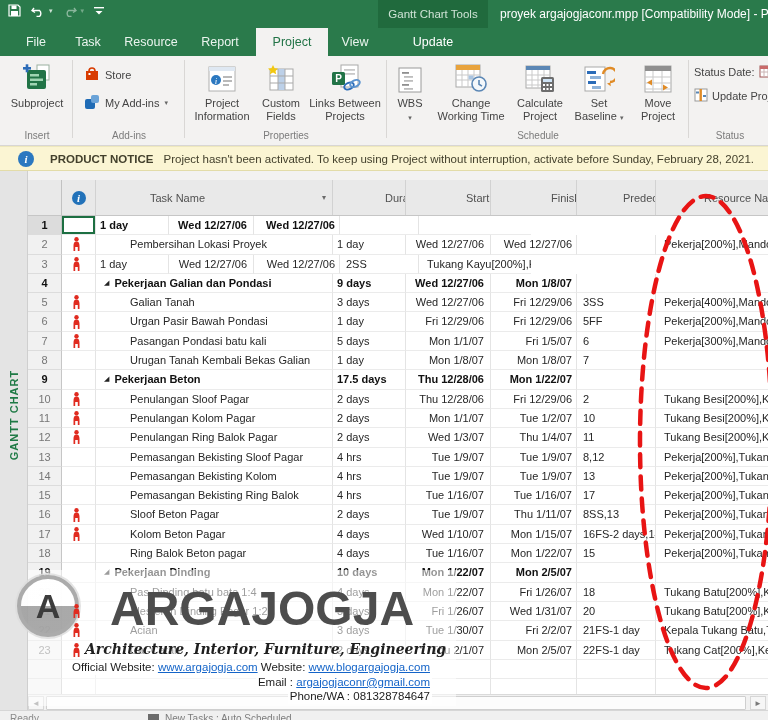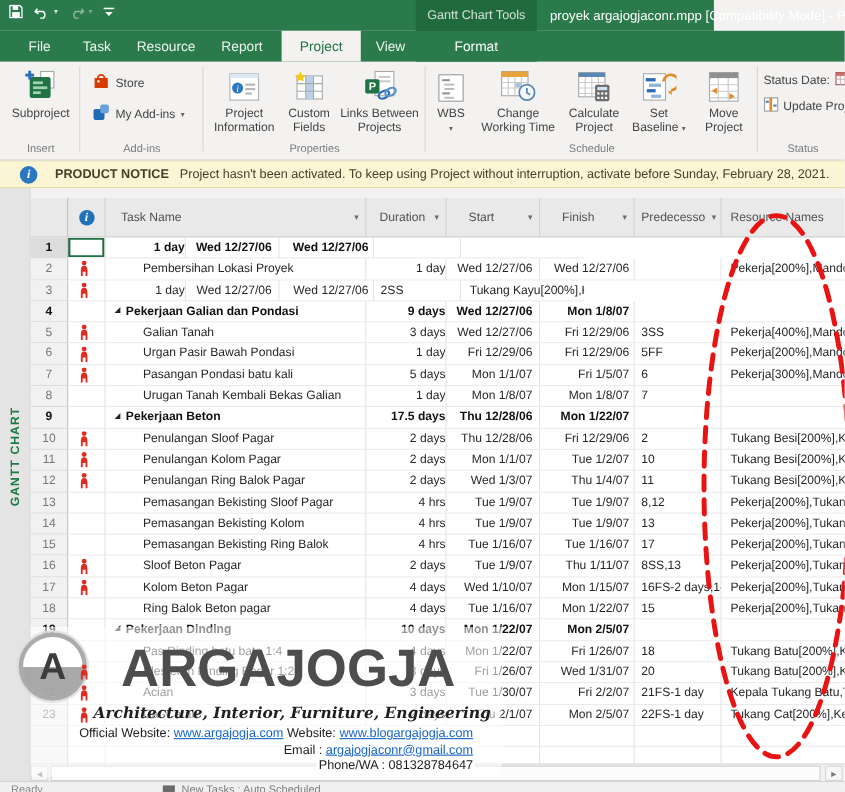--- a/index.html
+++ b/index.html
@@ -1,20 +1,20 @@
 <!DOCTYPE html>
 <html><head>
 <meta charset="utf-8">
 <style>
   * { margin:0; padding:0; box-sizing:border-box; }
   html,body { width:768px; height:720px; overflow:hidden; }
   body { position:relative; font-family:"Liberation Sans","DejaVu Sans",sans-serif; background:#f3f2f1; }
 
   
-  .titlebar { position:absolute; left:0; top:0; width:649px; height:28px; background:#2a7a4b; z-index:20; }
+  .titlebar { position:absolute; left:0; top:0; width:768px; height:28px; background:#2a7a4b; z-index:20; }
   .ctx-block { position:absolute; left:378px; top:0; width:110px; height:56px; background:#206a3d; }
   .qat { position:absolute; left:8px; top:4px; display:flex; align-items:center; gap:10px; }
   .qat svg { display:block; }
   .qat .dim { opacity:.45; }
   .mini-caret { color:#cfe3d6; font-size:7px; margin-left:-6px; }
   .ctx-label { position:absolute; left:378px; top:0; width:110px; height:28px; color:#cfe3d6; font-size:11.5px; line-height:28px; text-align:center; white-space:nowrap; }
   .doc-title { position:absolute; left:500px; top:0; height:28px; line-height:28px; color:#ffffff; font-size:12px; white-space:nowrap; }
 
   
   .tabrow { position:absolute; left:0; top:28px; width:768px; height:28px; background:#2a7a4b; z-index:21; }
@@ -44,42 +44,42 @@
   .notice-msg { font-size:11.5px; color:#43402c; margin-left:10px; white-space:nowrap; }
 
   
   .gc-strip { position:absolute; left:0; top:171px; width:28px; height:539px; background:#e4e4e4; border-right:1px solid #cfcfcf; }
   .gc-label { position:absolute; left:14px; top:415px; transform:translate(-50%,-50%) rotate(-90deg); white-space:nowrap; font-size:11px; font-weight:bold; letter-spacing:1px; color:#1e7a45; }
 
   
   .tablewrap { position:absolute; left:28px; top:171px; width:740px; height:523px; background:#ffffff; }
   .thead { display:flex; height:36px; background:#e9e9e9; border-bottom:1px solid #c6c6c6; }
   .hc { border-right:1px solid #d2d2d2; font-size:11px; color:#515151; display:flex; align-items:center; overflow:hidden; white-space:nowrap; }
-  .hc .hl { flex:1; }
+  .hc .hl { flex:1;margin-left:40px; }
   .farr { font-size:8px; color:#6b6b6b; margin-left:3px; }
   .h-num { width:34px; border-right-color:#c2c2c2; }
   .h-ind { width:34px; justify-content:center; }
   .h-task { width:237px; padding:0 6px 0 14px; }
   .h-dur { width:73px; padding:0 6px 0 12px; }
   .h-start { width:85px; padding:0 6px 0 20px; }
   .h-fin { width:86px; padding:0 6px 0 20px; }
   .h-pred { width:79px; padding:0 4px 0 6px; }
   .h-res { width:112px; padding:0 0 0 8px; border-right:none; }
   .info-badge { width:14px; height:14px; border-radius:50%; background:#2272b9; color:#fff; font-family:"Liberation Serif",serif; font-style:italic; font-weight:bold; font-size:11px; line-height:14px; text-align:center; }
 
   .trow { display:flex; height:19.3px; background:#fff; }
   .c { border-right:1px solid #e4e4e4; border-bottom:1px solid #ebebeb; font-size:11px; color:#262626; line-height:18.3px; overflow:hidden; white-space:nowrap; padding:0 4px; }
   .c-num { width:34px; background:#f1f1f1; color:#767676; text-align:center; padding:0; border-right-color:#c6c6c6; border-bottom-color:#dcdcdc; }
   .c-num.numsel { background:#dcdcdc; color:#555; }
   .c-ind { width:34px; display:flex; align-items:center; justify-content:center; padding:0 6px 0 2px; }
   .c-ind.selcell { box-shadow:inset 0 0 0 2px #1d6f42; }
   .c-task { width:237px; padding-left:8px; display:flex; align-items:center; }
   .c-task .indent { width:26px; flex:none; }
   .tri { font-size:7px; color:#222; margin-right:5px; flex:none; }
-  .c-dur { width:73px; text-align:right; padding-right:0; }
+  .c-dur { width:73px; padding-right:0; }
   .c-start { width:85px; text-align:right; padding-right:6px; }
   .c-fin { width:86px; text-align:right; padding-right:4px; }
   .c-pred { width:79px; padding-left:6px; }
   .c-res { width:112px; padding-left:8px; border-right:none; }
   .trow.sum .c { font-weight:bold; color:#111; }
   .person { display:block; }
   .ontop { position:relative; z-index:8; }
 
   
   .wm-fade { position:absolute; left:28px; top:570px; width:428px; height:136px; background:rgba(255,255,255,0.55); z-index:6; }
@@ -141,21 +141,21 @@
   <div class="doc-title">proyek argajogjaconr.mpp [Compatibility Mode] - P</div>
 </div>
 
 <div class="tabrow">
   <div class="tab" style="left:12px;width:48px;">File</div>
   <div class="tab" style="left:64px;width:48px;">Task</div>
   <div class="tab" style="left:116px;width:70px;">Resource</div>
   <div class="tab" style="left:190px;width:60px;">Report</div>
   <div class="tab active" style="left:256px;width:72px;">Project</div>
   <div class="tab" style="left:332px;width:46px;">View</div>
-  <div class="tab ctx" style="left:398px;width:70px;">Format</div>
+  <div class="tab ctx" style="left:398px;width:70px;">Update</div>
 </div>
 
 <div class="ribbon">
 
   <div class="bigbtn" style="left:4px;width:66px;">
     <div class="bicon">
       <svg width="32" height="32" viewBox="0 0 32 32">
           <rect x="16" y="3" width="12" height="15" fill="#fff" stroke="#9ab0a0"></rect>
           <rect x="6" y="8" width="19" height="19" rx="2" fill="#217346"></rect>
           <rect x="9" y="12" width="9" height="2.5" fill="#9fd4b2"></rect>

